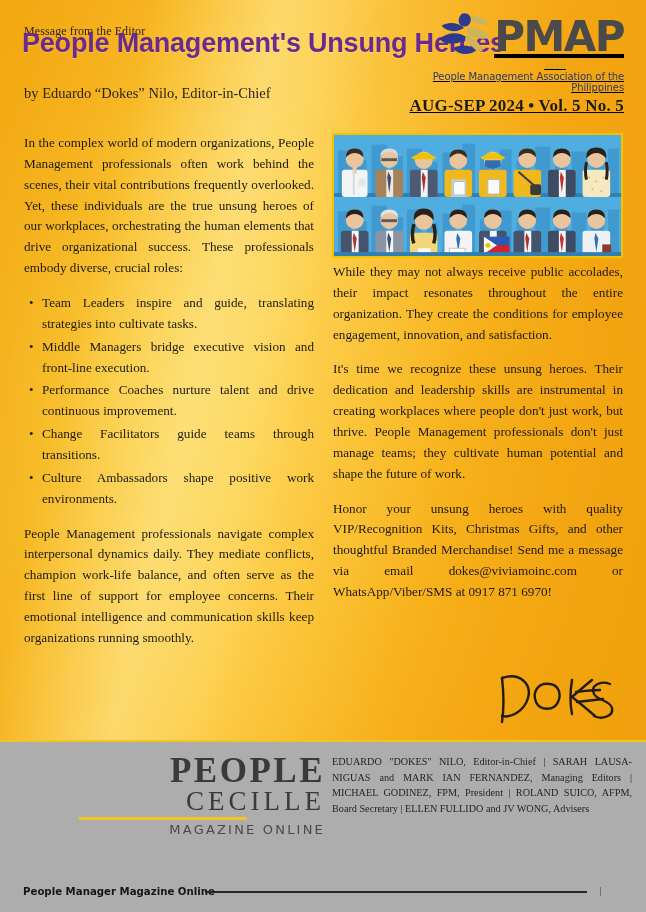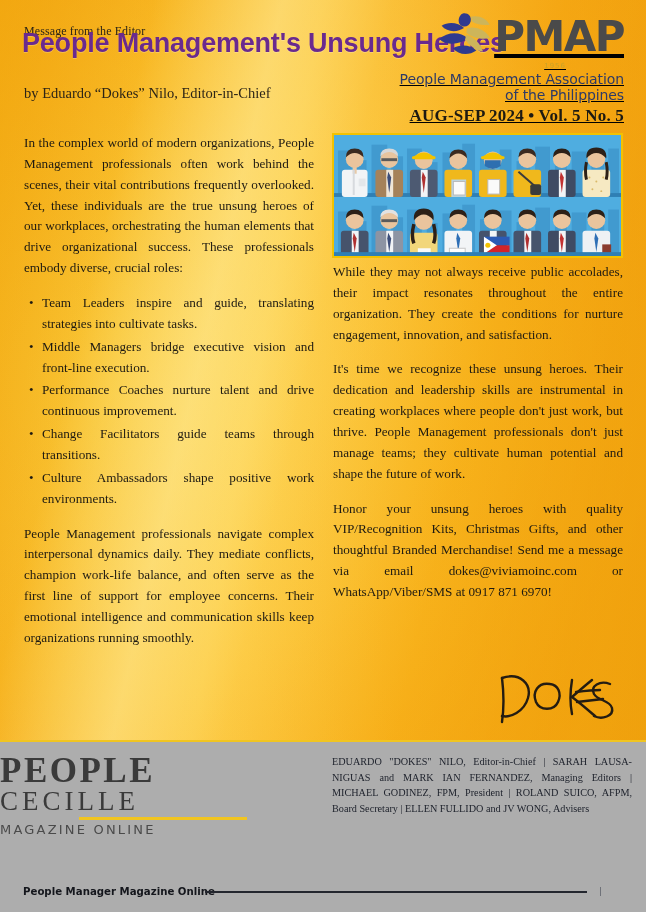--- a/index.html
+++ b/index.html
@@ -100,21 +100,21 @@
     font-size: 7px;
     color: #c9a227;
     letter-spacing: 1px;
     font-family: "DejaVu Sans", sans-serif;
     text-align: right;
     margin-right: 58px;
     margin-top: -4px;
   }
   .pmap-tag {
     font-family: "DejaVu Sans", sans-serif;
-    font-size: 14px;
+    font-size: 10px;
     color: #2e3a66;
     letter-spacing: -0.1px;
     margin-top: 1px;
     text-align: right;
   }
   .issue-line {
     font-family: "Liberation Serif", serif;
     font-weight: bold;
     font-size: 17px;
     color: #1d1a12;
@@ -194,21 +194,21 @@
     content: "";
     position: absolute;
     left: 0; top: 0; right: 0;
     height: 2px;
     background: #f1c520;
   }
   .pm-logo {
     position: absolute;
     left: 0; top: 14px;
     width: 325px;
-    text-align: left;
+    text-align: right;
     font-family: "Liberation Serif", serif;
   }
   .pm-people {
     font-size: 35px;
     font-weight: bold;
     letter-spacing: 2.5px;
     color: #3a3a3a;
     line-height: 0.98;
   }
   .pm-manager {
@@ -498,21 +498,21 @@
       <li>Team Leaders inspire and guide, translating strategies into cultivate tasks.</li>
       <li>Middle Managers bridge executive vision and front-line execution.</li>
       <li>Performance Coaches nurture talent and drive continuous improvement.</li>
       <li>Change Facilitators guide teams through transitions.</li>
       <li>Culture Ambassadors shape positive work environments.</li>
     </ul>
     <p>People Management professionals navigate complex interpersonal dynamics daily. They mediate conflicts, champion work-life balance, and often serve as the first line of support for employee concerns. Their emotional intelligence and communication skills keep organizations running smoothly.</p>
   </div>
 
   <div class="col col-right">
-    <p>While they may not always receive public accolades, their impact resonates throughout the entire organization. They create the conditions for nurture engagement, innovation, and satisfaction.</p>
+    <p>While they may not always receive public accolades, their impact resonates throughout the entire organization. They create the conditions for employee engagement, innovation, and satisfaction.</p>
     <p>It's time we recognize these unsung heroes. Their dedication and leadership skills are instrumental in creating workplaces where people don't just work, but thrive. People Management professionals don't just manage teams; they cultivate human potential and shape the future of work.</p>
     <p>Honor your unsung heroes with quality VIP/Recognition Kits, Christmas Gifts, and other thoughtful Branded Merchandise! Send me a message via email dokes@viviamoinc.com or WhatsApp/Viber/SMS at 0917 871 6970!</p>
   </div>
 
   <div class="signature">
     <svg viewBox="0 0 130 62" xmlns="http://www.w3.org/2000/svg">
       <g fill="none" stroke="#241c12" stroke-width="2.4" stroke-linecap="round" stroke-linejoin="round">
         <path d="M14 14 C16 30 16 44 14 58"></path>
         <path d="M14 14 C32 8 44 20 40 34 C36 48 22 54 14 52"></path>
         <path d="M62 20 C50 18 44 28 48 38 C52 47 66 47 70 38 C74 29 70 21 62 20"></path>

